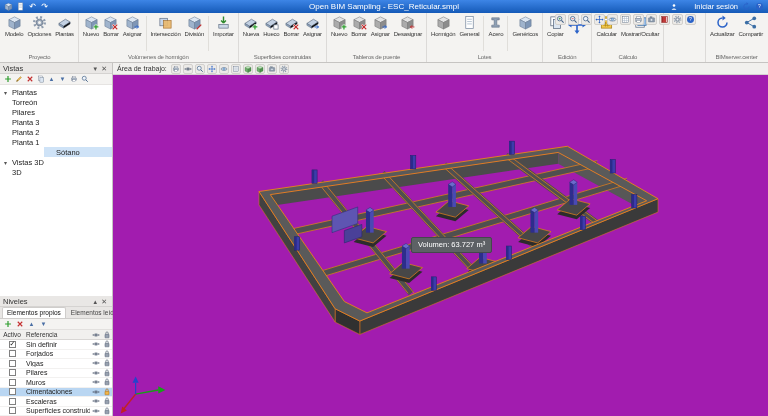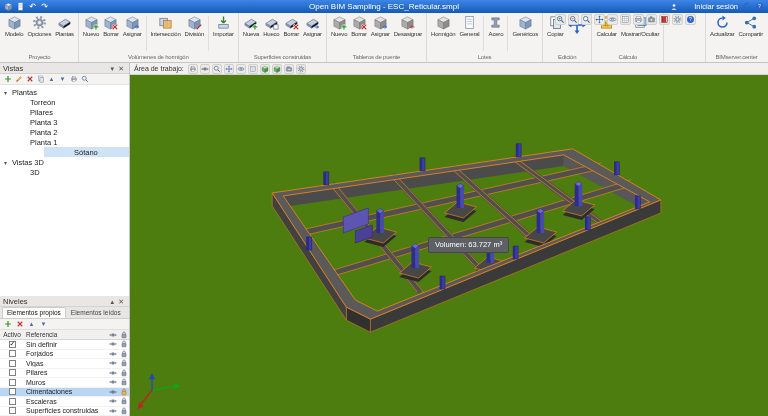--- a/index.html
+++ b/index.html
@@ -31,38 +31,38 @@
   .rlbl { font-size:6px; color:#333; margin-top:1px; white-space:nowrap; letter-spacing:-0.2px; }
   .glabel { font-size:6px; color:#6b6b6b; text-align:center; padding:1px 1px 2px; white-space:nowrap; letter-spacing:-0.2px; }
   .vsep { width:1px; background:#e0deda; margin:2px 2px; align-self:stretch; }
   .qtools { position:absolute; top:1px; right:72px; display:flex; gap:2px; }
   .ti { width:11px; height:11px; background:#eceae7; border:1px solid #d2d0cd; border-radius:2px;
     display:flex; align-items:center; justify-content:center; }
   .ti svg { width:9px; height:9px; }
 
   
   .main { display:flex; height:353px; }
-  .sidebar { width:130px; border-right:1px solid #c6c4c2; background:#f7f6f5; display:flex; flex-direction:column; }
+  .sidebar { width:113px; border-right:1px solid #c6c4c2; background:#f7f6f5; display:flex; flex-direction:column; }
   .content { flex:1; display:flex; flex-direction:column; min-width:0; }
 
   .phead { height:11px; background:#e9e7e5; border-bottom:1px solid #d5d3d1; display:flex; align-items:center;
     padding:0 3px; font-size:7.5px; color:#333; flex:none; }
   .phead .sp { flex:1; }
   .hic { font-size:7px; color:#555; padding:0 2px; line-height:9px; }
 
   .ptools { height:11px; display:flex; align-items:center; gap:2px; padding:0 3px;
     border-bottom:1px solid #e6e4e2; background:#f4f3f1; flex:none; }
   .ptools .ti, .ttools .ti { width:9px; height:9px; border:none; background:transparent; }
   .ptools .ti svg, .ttools .ti svg { width:8px; height:8px; }
   .tg { font-size:6px; color:#4a6fa5; line-height:8px; }
 
   .tree { flex:1; background:#fff; overflow:hidden; padding-top:2px; }
   .titem { height:10px; display:flex; align-items:center; font-size:7.5px; color:#222; padding-left:4px; white-space:nowrap; }
   .titem .caret { font-size:6px; color:#555; width:8px; }
-  .titem.child { padding-left:30px; }
+  .titem.child { padding-left:12px; }
   .titem.selected { background:#cfe3f7;margin-left:44px; }
 
   .tabs { height:12px; display:flex; align-items:flex-end; background:#e8e6e4; border-bottom:1px solid #cfcdcb; padding:1px 2px 0; flex:none; }
   .tab { font-size:6.5px; padding:1px 4px 2px; color:#444; border:1px solid transparent; border-bottom:none; white-space:nowrap; }
   .tab.active { background:#fff; color:#111; border-color:#cfcdcb; border-radius:2px 2px 0 0; }
 
   .ttools { height:11px; display:flex; align-items:center; gap:3px; padding:0 3px; background:#f4f3f1;
     border-bottom:1px solid #e2e0de; flex:none; }
 
   .thead { height:10px; display:flex; align-items:center; font-size:6.5px; color:#333; background:#f1f0ee;
@@ -78,21 +78,21 @@
   .cb { width:7px; height:7px; border:1px solid #808080; background:#fff; display:inline-block; position:relative; }
   .cb.checked::after { content:"✓"; position:absolute; left:0; top:-1.5px; font-size:7px; line-height:8px; color:#1a1a1a; }
 
   
   .wsbar { height:12px; background:#f1f0ee; border-bottom:1px solid #d5d3d1; display:flex; align-items:center;
     gap:2px; padding:0 4px; flex:none; }
   .wslabel { font-size:7px; color:#333; margin-right:2px; white-space:nowrap; }
   .wsbar .ti { width:10px; height:10px; }
   .wsbar .ti svg { width:8px; height:8px; }
 
-  .viewport { flex:1; position:relative; background:#4d7c0f; min-height:0; }
+  .viewport { flex:1; position:relative; background:#a21caf; min-height:0; }
   .scene { position:absolute; inset:0; width:100%; height:100%; }
   .tooltip { position:absolute; left:298px; top:162px; background:#5d6165; color:#fff; font-size:7.5px;
     padding:2px 6px 3px; border-radius:2px; border:1px solid #44484c; white-space:nowrap; }
 
   .defs { position:absolute; width:0; height:0; overflow:hidden; }
 </style>
 </head>
 <body>
 
 <svg class="defs" xmlns="http://www.w3.org/2000/svg">

